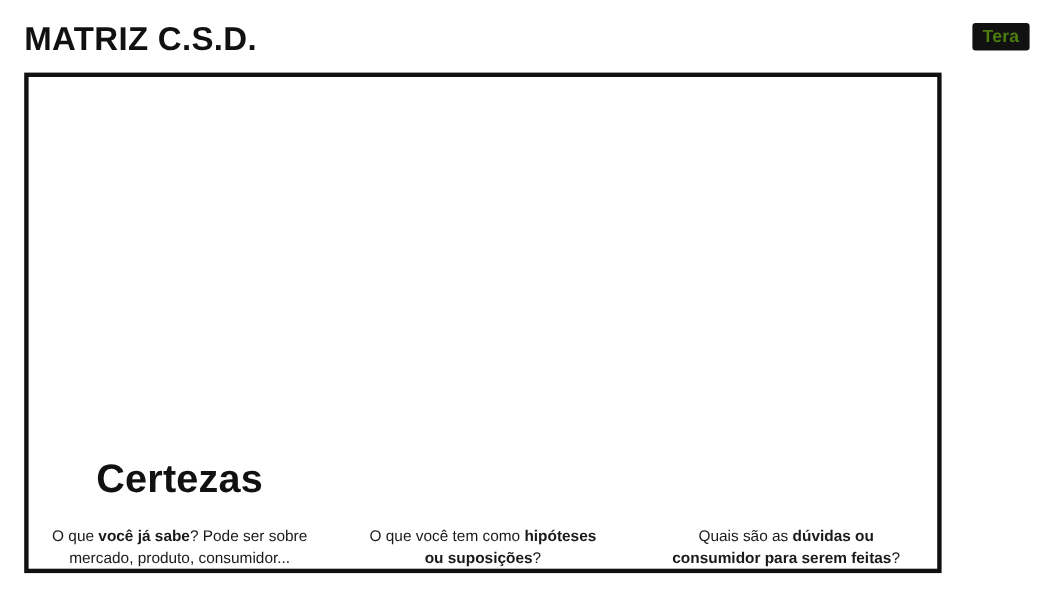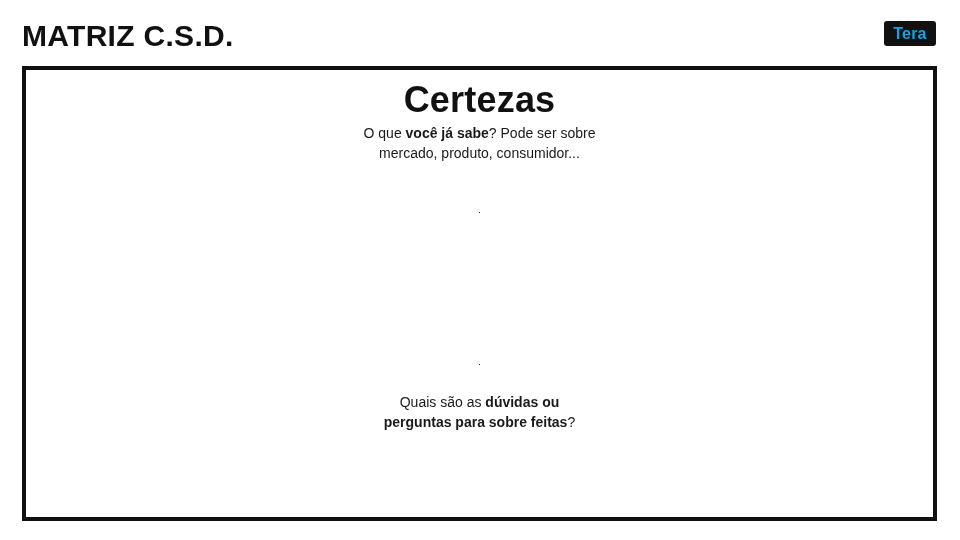--- a/index.html
+++ b/index.html
@@ -34,39 +34,39 @@
     height: 25px;
     background: var(--ink, #111111);
     border-radius: 3px;
     display: flex;
     align-items: center;
     justify-content: center;
     padding: 0 7px;
     box-sizing: border-box;
   }
   .logo .logo-text {
-    color: #0ea5e9;
+    color: #4d7c0f;
     font-weight: bold;
     font-size: 16px;
     line-height: 1;
     letter-spacing: 0.2px;
   }
 
   .board {
     position: absolute;
     left: 22px;
     top: 66px;
-    width: 915px;
+    width: 834px;
     height: 455px;
     box-sizing: border-box;
     border: 4px solid var(--ink, #111111);
     background: var(--bg, #ffffff);
     display: flex;
-    flex-direction: column;
-    align-items: center;
+    flex-direction: row;
+    align-items: flex-end;
   }
 
   .col {
     flex: 1 1 0;
     min-width: 0;
     text-align: center;
     padding-top: 12px;
     box-sizing: border-box;
   }
 
@@ -79,21 +79,21 @@
 
   .col-heading {
     margin: 0;
     font-size: 36px;
     line-height: 1;
     font-weight: bold;
     letter-spacing: 0.2px;
   }
 
   .col-desc {
-    margin: 5px auto 0;
+    margin: 24px auto 0;
     padding: 0 14px;
     font-size: 14px;
     line-height: 20px;
     white-space: pre-line;
     color: #1a1a1a;
   }
   .col-desc b { font-weight: bold; }
 </style>
 </head>
 <body style="--ink: #111111; --bg: #ffffff;">
@@ -108,22 +108,24 @@
 
   <div class="col">
     <h2 class="col-heading">Certezas</h2>
     <p class="col-desc">O que <b>você já sabe</b>? Pode ser sobre
 mercado, produto, consumidor...</p>
   </div>
 
   <div class="divider"></div>
 
   <div class="col">
+    <p class="col-desc">O que você tem como <b>hipóteses
+ou suposições</b>?</p>
   </div>
 
   <div class="divider"></div>
 
   <div class="col">
     <p class="col-desc">Quais são as <b>dúvidas ou
-perguntas para sobre feitas</b>?</p>
+consumidor para serem feitas</b>?</p>
   </div>
 
 </div>
 
 </body></html>

